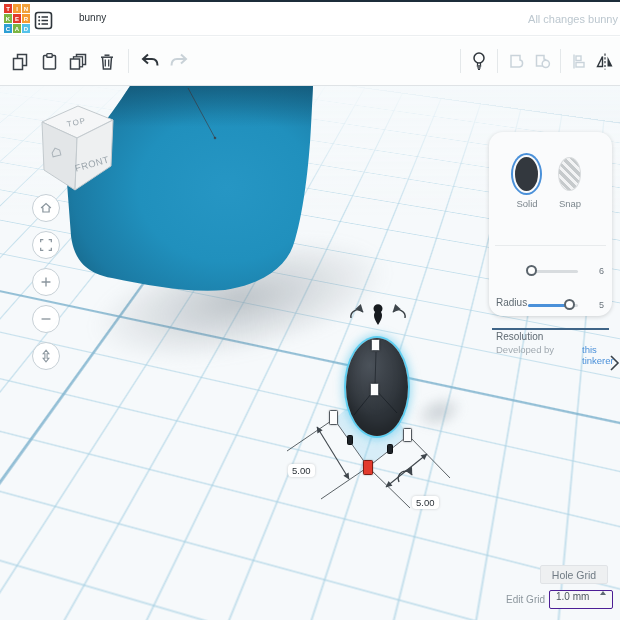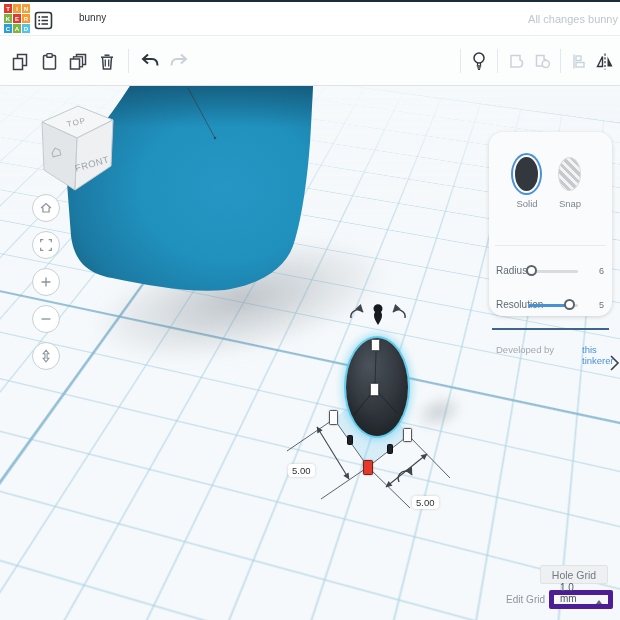--- a/index.html
+++ b/index.html
@@ -71,34 +71,34 @@
   .hd-div { width:1px; height:20px; background:#e6eaec; margin-left:8px; }
   .panel-title { font-size:10px; font-weight:bold; color:#253746; letter-spacing:-0.2px; margin-left:5px; white-space:nowrap; }
   .hd-ic { margin-left:auto; background:none; border:none; cursor:pointer; padding:0 2px; }
   .panel-bd { position:absolute; left:489px; top:46px; width:123px; height:184px; background:#fafbfc; border-radius:14px; box-shadow:0 1px 4px rgba(0,0,0,.16); z-index:9; }
   .swatch { position:absolute; width:23px; height:34px; border-radius:50%; cursor:pointer; }
   .sw-solid { left:26px; top:25px; background:#33383e; box-shadow:0 0 0 2px #fafbfc, 0 0 0 4px #4a90d9; }
   .sw-hole  { left:69px; top:25px; background:repeating-linear-gradient(45deg, #c6cacc 0 3px, #f2f3f4 3px 6px); border:1px solid #d9dcde; }
   .sw-label { position:absolute; width:44px; text-align:center; font-size:9.5px; color:#7c868d; top:66px; }
   .lb-solid { left:16px; } .lb-hole { left:59px; }
   .bd-div { position:absolute; left:6px; right:6px; top:113px; height:1px; background:#e8ebed; }
-  .sl-label { position:absolute; left:7px; font-size:10px; color:#5f6a72; }
+  .sl-label { position:absolute; left:7px; font-size:10px; color:#5f6a72;margin-top:32px; }
   .sl-track { position:absolute; left:39px; width:50px; height:3px; background:#d8dcdf; border-radius:2px; cursor:pointer; }
   .sl-fill { position:absolute; left:0; top:0; height:3px; background:#4a90d9; border-radius:2px; }
   .sl-knob { position:absolute; width:11px; height:11px; border-radius:50%; background:#fff; border:2px solid #5a646c; cursor:pointer; }
   .sl-val { position:absolute; left:95px; width:20px; text-align:right; font-size:9px; color:#6a747c; }
   .blue-div { position:absolute; left:3px; right:3px; top:196px; height:2px; background:#3f6588; }
   .devby { position:absolute; left:7px; top:212px; font-size:9.5px; color:#a0a9b0; }
   .devlink { position:absolute; left:48px; top:212px; font-size:9.5px; color:#4a90d9; cursor:pointer; text-decoration:none;margin-left:45px; }
   .edge-chevron { position:absolute; left:608px; top:264px; z-index:8; cursor:pointer; }
 
   
   .editgrid-btn { position:absolute; left:540px; top:479px; width:68px; height:19px; background:#eef0f1; border:1px solid #e0e3e6; border-radius:2px; font-size:10.5px; color:#707b84; font-family:"Liberation Sans",sans-serif; cursor:pointer; z-index:11; }
   .snap-label { position:absolute; left:483px; top:508px; width:62px; text-align:right; font-size:10px; color:#8d979e; z-index:11; }
-  .snap-dd { position:absolute; left:549px; top:504px; width:64px; height:19px; background:#f6f7f8; border:5px solid #4c1d95; border-radius:2px; display:flex; align-items:flex-end; padding:0 6px; gap:6px; cursor:pointer; z-index:11; }
+  .snap-dd { position:absolute; left:549px; top:504px; width:64px; height:19px; background:#f6f7f8; border:1px solid #4c1d95; border-radius:2px; display:flex; align-items:flex-start; padding:0 6px; gap:6px; cursor:pointer; z-index:11; }
   .snap-dd .val { font-size:10px; color:#4e585f; }
   .dd-arrow { width:0; height:0; border-left:3.5px solid transparent; border-right:3.5px solid transparent; border-bottom:4.5px solid #5f6a72; margin-left:auto; }
 </style>
 </head>
 <body>
 
 <div class="app">
   <div class="topstrip"></div>
 
   <div class="titlebar">

